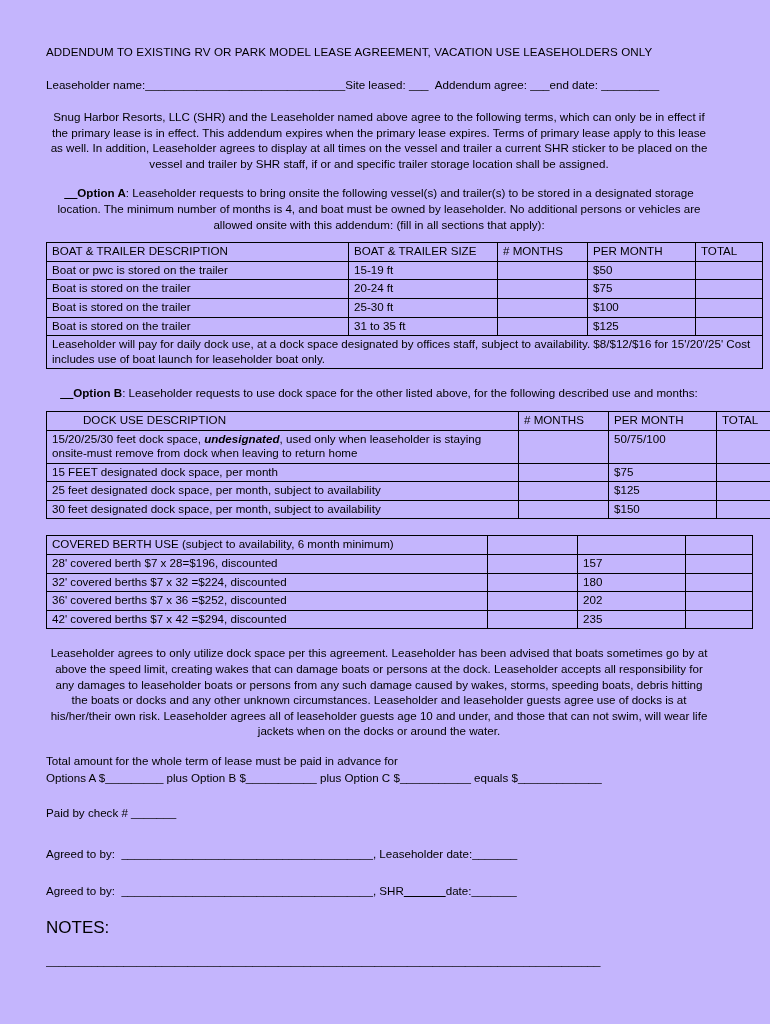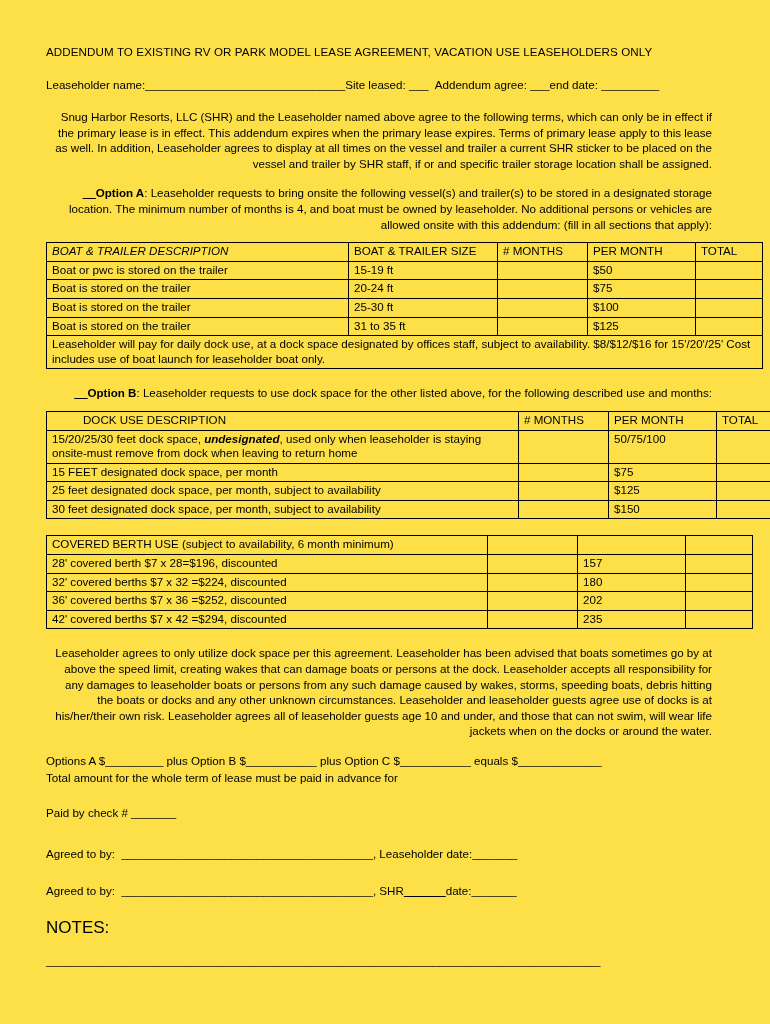--- a/index.html
+++ b/index.html
@@ -14,40 +14,40 @@
     font-family: "Liberation Sans", sans-serif;
     color: #000000;
     -webkit-font-smoothing: antialiased;
   }
   .page {
     position: relative;
     width: 770px;
     height: 1024px;
     box-sizing: border-box;
     padding: 44px 58px 0 46px;
-    background: #fde047;
+    background: #c4b5fd;
   }
   .doc-title {
     font-size: 11.6px;
     line-height: 15px;
     letter-spacing: 0.1px;
     white-space: nowrap;
     margin: 0 0 18px 0;
   }
   .line-row {
     font-size: 11.6px;
     line-height: 15px;
     margin: 0 0 17px 0;
     white-space: nowrap;
   }
   p.para {
     font-size: 11.6px;
     line-height: 15.6px;
     margin: 0 0 14px 0;
-    text-align: right;
+    text-align: center;
   }
   p.para.tight { margin-bottom: 10px; }
   .opt-label { font-weight: bold; }
   .u { text-decoration: underline; }
   .ul-space { text-decoration: underline; white-space: pre; }
   .bi { font-weight: bold; font-style: italic; }
 
   table.t {
     border-collapse: collapse;
     table-layout: fixed;
@@ -113,21 +113,21 @@
     <span>Leaseholder name:</span><span>_______________________________</span><span>Site leased:</span>&nbsp;<span>___</span>&nbsp;&nbsp;<span>Addendum agree:</span>&nbsp;<span>___</span><span>end date:</span>&nbsp;<span>_________</span>
   </div>
 
   <p class="para">Snug Harbor Resorts, LLC (SHR) and the Leaseholder named above agree to the following terms, which can only be in effect if the primary lease is in effect.  This addendum expires when the primary lease expires. Terms of primary lease apply to this lease as well.  In addition, Leaseholder agrees to display at all times on the vessel and trailer a current SHR sticker to be placed on the vessel and trailer by SHR staff, if or and specific trailer storage location shall be assigned.</p>
 
   <p class="para tight"><span class="u">__</span><span class="opt-label">Option A</span><span>:  Leaseholder requests to bring onsite the following vessel(s) and trailer(s) to be stored in a designated storage location. The minimum number of months is 4, and boat must be owned by leaseholder.  No additional persons or vehicles are allowed onsite with this addendum:  (fill in all sections that apply):</span></p>
 
   <table class="t">
     <tbody>
         <tr>
-      <th class="h" style="width:292px;font-style:italic;">BOAT &amp; TRAILER DESCRIPTION</th>
+      <th class="h" style="width:292px;">BOAT &amp; TRAILER DESCRIPTION</th>
       <th class="h" style="width:139px;">BOAT &amp; TRAILER SIZE</th>
       <th class="h" style="width:80px;"># MONTHS</th>
       <th class="h" style="width:98px;">PER MONTH</th>
       <th class="h" style="width:57px;">TOTAL</th>
     </tr>
     <tr>
       <td>Boat or pwc is stored on the trailer</td>
       <td>15-19 ft</td>
       <td></td>
       <td>$50</td>
@@ -229,22 +229,22 @@
       <td></td>
       <td>235</td>
       <td></td>
     </tr>
   </tbody>
     </table>
 
   <p class="para">Leaseholder agrees to only utilize dock space per this agreement.  Leaseholder has been advised that boats sometimes go by at above the speed limit, creating wakes that can damage boats or persons at the dock.  Leaseholder accepts all responsibility for any damages to leaseholder boats or persons from any such damage caused by wakes, storms, speeding boats, debris hitting the boats or docks and any other unknown circumstances.  Leaseholder and leaseholder guests agree use of docks is at his/her/their own risk.  Leaseholder agrees all of leaseholder guests age 10 and under, and those that can not swim, will wear life jackets when on the docks or around the water.</p>
 
   <div class="bottom-block">
+    <div class="totals-line">Total amount for the whole term of lease must be paid in advance for</div>
     <div class="totals-line"><span>Options A $</span><span>_________</span><span> plus Option B $</span><span>___________</span><span> plus Option C $</span><span>___________</span><span> equals  $</span><span>_____________</span></div>
-    <div class="totals-line">Total amount for the whole term of lease must be paid in advance for</div>
 
     <div class="paid-line"><span>Paid by check # </span><span>_______</span></div>
 
     <div class="sig-line"><span>Agreed to by:</span>&nbsp;&nbsp;<span>_______________________________________</span><span>, Leaseholder </span><span>date:</span><span>_______</span></div>
 
     <div class="sig-line"><span>Agreed to by:</span>&nbsp;&nbsp;<span>_______________________________________</span><span>, SHR</span><span class="ul-space">&nbsp;&nbsp;&nbsp;&nbsp;&nbsp;&nbsp;&nbsp;&nbsp;&nbsp;&nbsp;&nbsp;&nbsp;&nbsp;</span><span>date:</span><span>_______</span></div>
 
     <div class="notes-line"><span>NOTES:</span><span>_________________________________________________________________________________</span></div>
     <div class="rule-line">______________________________________________________________________________________</div>
   </div>

